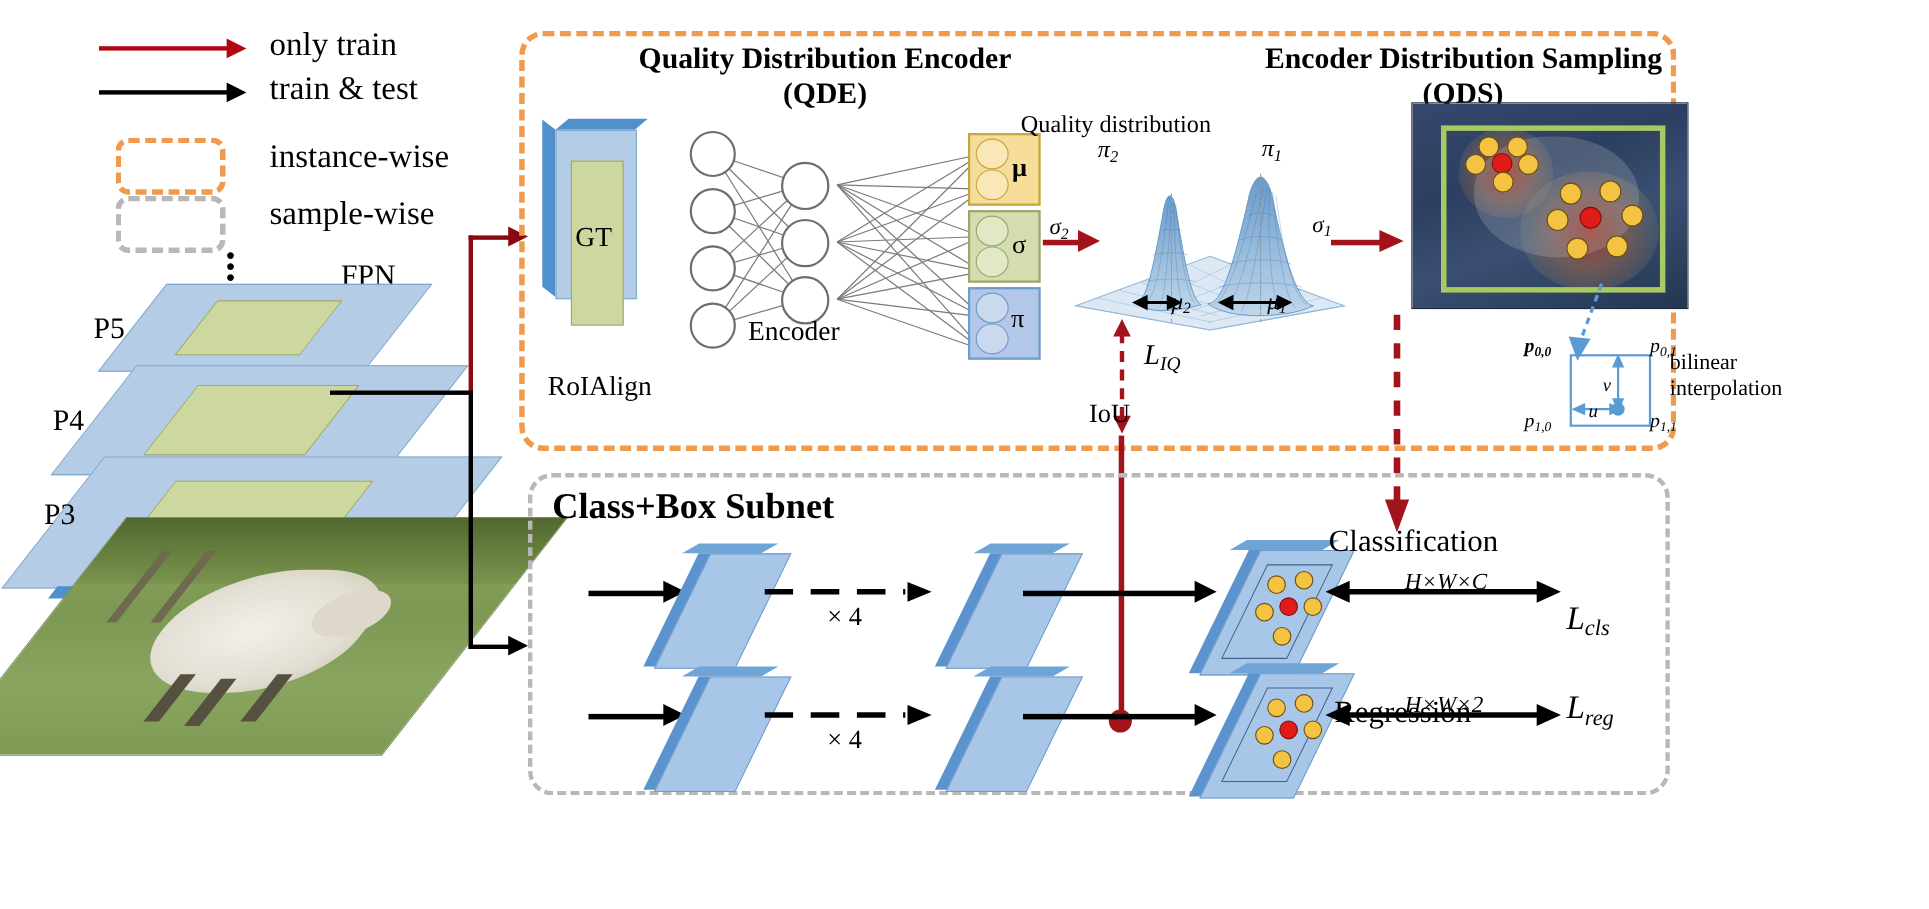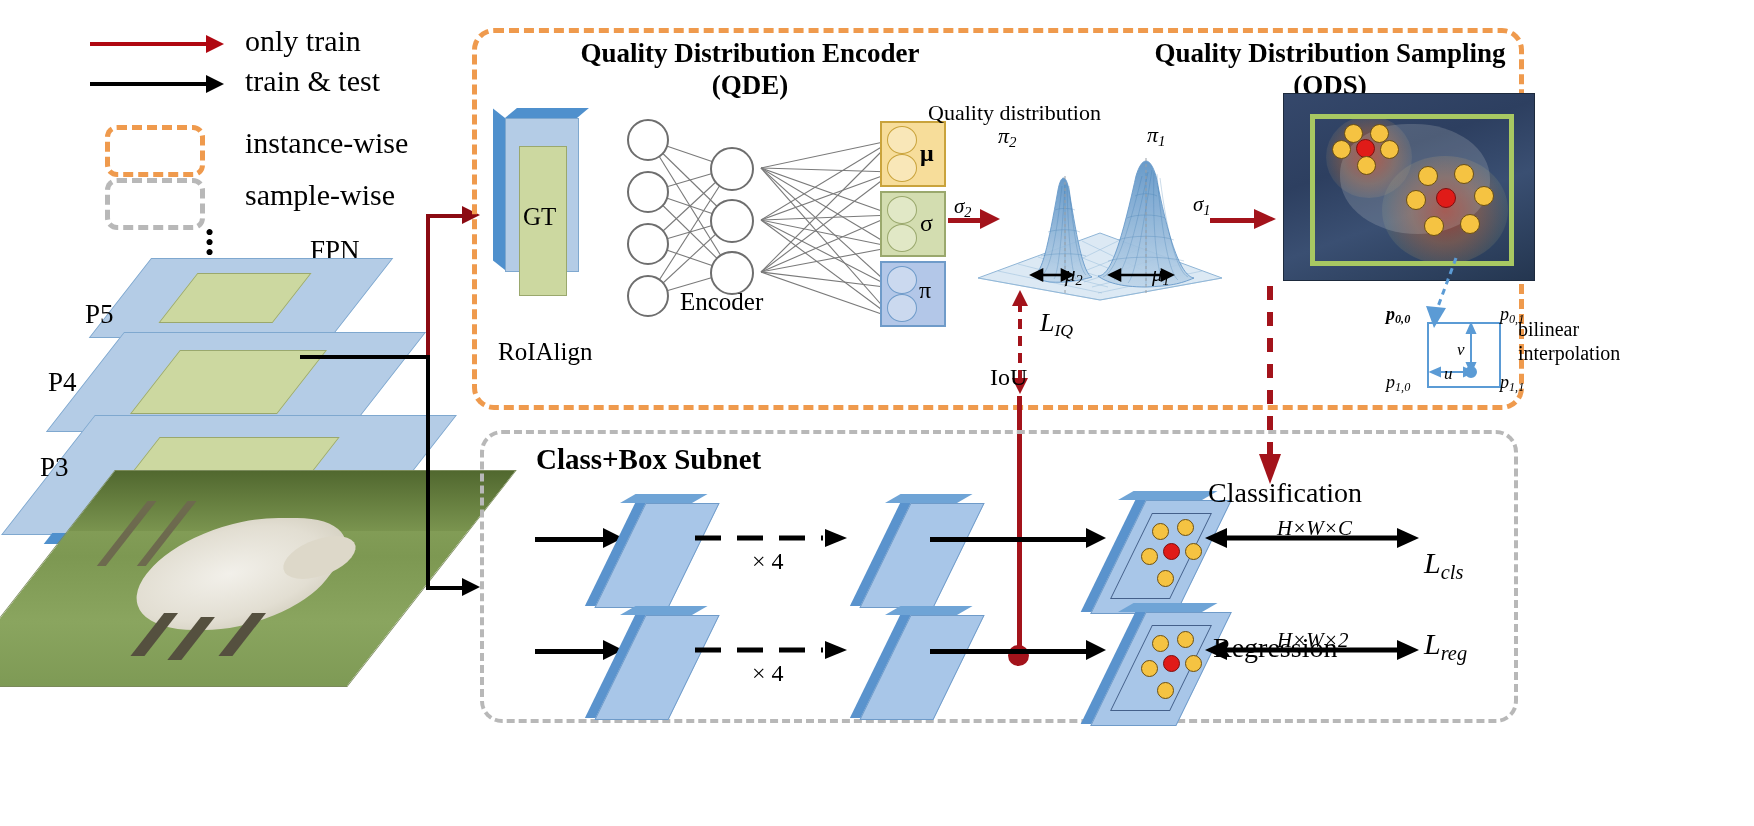--- a/index.html
+++ b/index.html
@@ -124,21 +124,21 @@
       <span style="display:block">•</span>
       <span style="display:block">•</span>
   </div>
   <div class="lbl fpn-label" style="left:310px;top:235px;">FPN</div>
 
   <div class="plane" style="left:120px;top:258px;width:240px;height:78px;">
     <div class="top"></div>
       <div class="edge"></div>
     <div class="inner" style="left:58px;top:15px;width:112px;height:48px;"></div>
   </div>
-  <div class="lbl fpn-label" style="left:85px;top:299px;text-align:right;">P5</div>
+  <div class="lbl fpn-label" style="left:85px;top:283px;text-align:right;">P5</div>
 
   <div class="plane" style="left:85px;top:332px;width:300px;height:98px;">
     <div class="top"></div>
       <div class="edge"></div>
     <div class="inner" style="left:70px;top:18px;width:145px;height:62px;"></div>
   </div>
   <div class="lbl fpn-label" style="left:48px;top:367px;">P4</div>
 
   <div class="plane" style="left:48px;top:415px;width:360px;height:118px;">
     <div class="top"></div>
@@ -168,21 +168,21 @@
 <div class="ar-head" style="left:462px;top:206px;border-left:18px solid #8b0a12;border-top:9px solid transparent;border-bottom:9px solid transparent;"></div>
 
 <div class="ar-line" style="left:426px;top:586px;width:40px;height:4px;background:#000;"></div>
 <div class="ar-head" style="left:462px;top:578px;border-left:18px solid #000;border-top:9px solid transparent;border-bottom:9px solid transparent;"></div>
 
 <div id="qde-qds-box"></div>
 
 <div class="lbl panel-title" style="left:540px;top:38px;width:420px;">Quality Distribution Encoder</div>
 <div class="lbl panel-title" style="left:540px;top:70px;width:420px;">(QDE)</div>
 
-<div class="lbl panel-title" style="left:1150px;top:38px;width:360px;">Quality Distribution Sampling</div>
+<div class="lbl panel-title" style="left:1150px;top:38px;width:360px;">Encoder Distribution Sampling</div>
 <div class="lbl panel-title" style="left:1150px;top:70px;width:360px;">(QDS)</div>
 
 <div class="slab" style="left:505px;top:118px;width:72px;height:152px;">
   <div class="side"></div>
     <div class="topb"></div>
     <div class="face"></div>
   <div class="abs" style="left:14px;top:28px;width:46px;height:148px;background:#ccd8a0;border:1px solid #9aa86d;"></div>
   <div class="lbl" style="left:18px;top:85px;font-size:25px;">GT</div>
 </div>
 <div class="lbl" style="left:498px;top:338px;font-size:25px;">RoIAlign</div>
@@ -418,21 +418,21 @@
 
 <div class="ar-line" style="left:1017px;top:396px;width:5px;height:258px;background:#a3131b;"></div>
 <div class="abs" style="left:1008px;top:645px;width:21px;height:21px;border-radius:50%;background:#a3131b;"></div>
 
 <svg class="abs" style="left:1255px;top:286px;" width="30" height="205">
   <line x1="15" y1="0" x2="15" y2="170" stroke="#a3131b" stroke-width="6" stroke-dasharray="14,12"></line>
   <polygon points="15,198 4,168 26,168" fill="#a3131b"></polygon>
 </svg>
 
 <div id="subnet-box"></div>
-<div class="lbl" style="left:536px;top:443px;font-size:29px;font-weight:bold;">Class+Box Subnet</div>
+<div class="lbl" style="left:502px;top:443px;font-size:33px;font-weight:bold;">Class+Box Subnet</div>
 
 <div class="ar-line" style="left:535px;top:537px;width:72px;height:5px;background:#000;"></div>
 <div class="ar-head" style="left:603px;top:528px;border-left:20px solid #000;border-top:10px solid transparent;border-bottom:10px solid transparent;"></div>
 
 <div class="csl" style="left:620px;top:503px;width:72px;height:103px;">
   <div class="pe"></div>
     <div class="pt"></div>
     <div class="pf"></div>
 </div>
 

